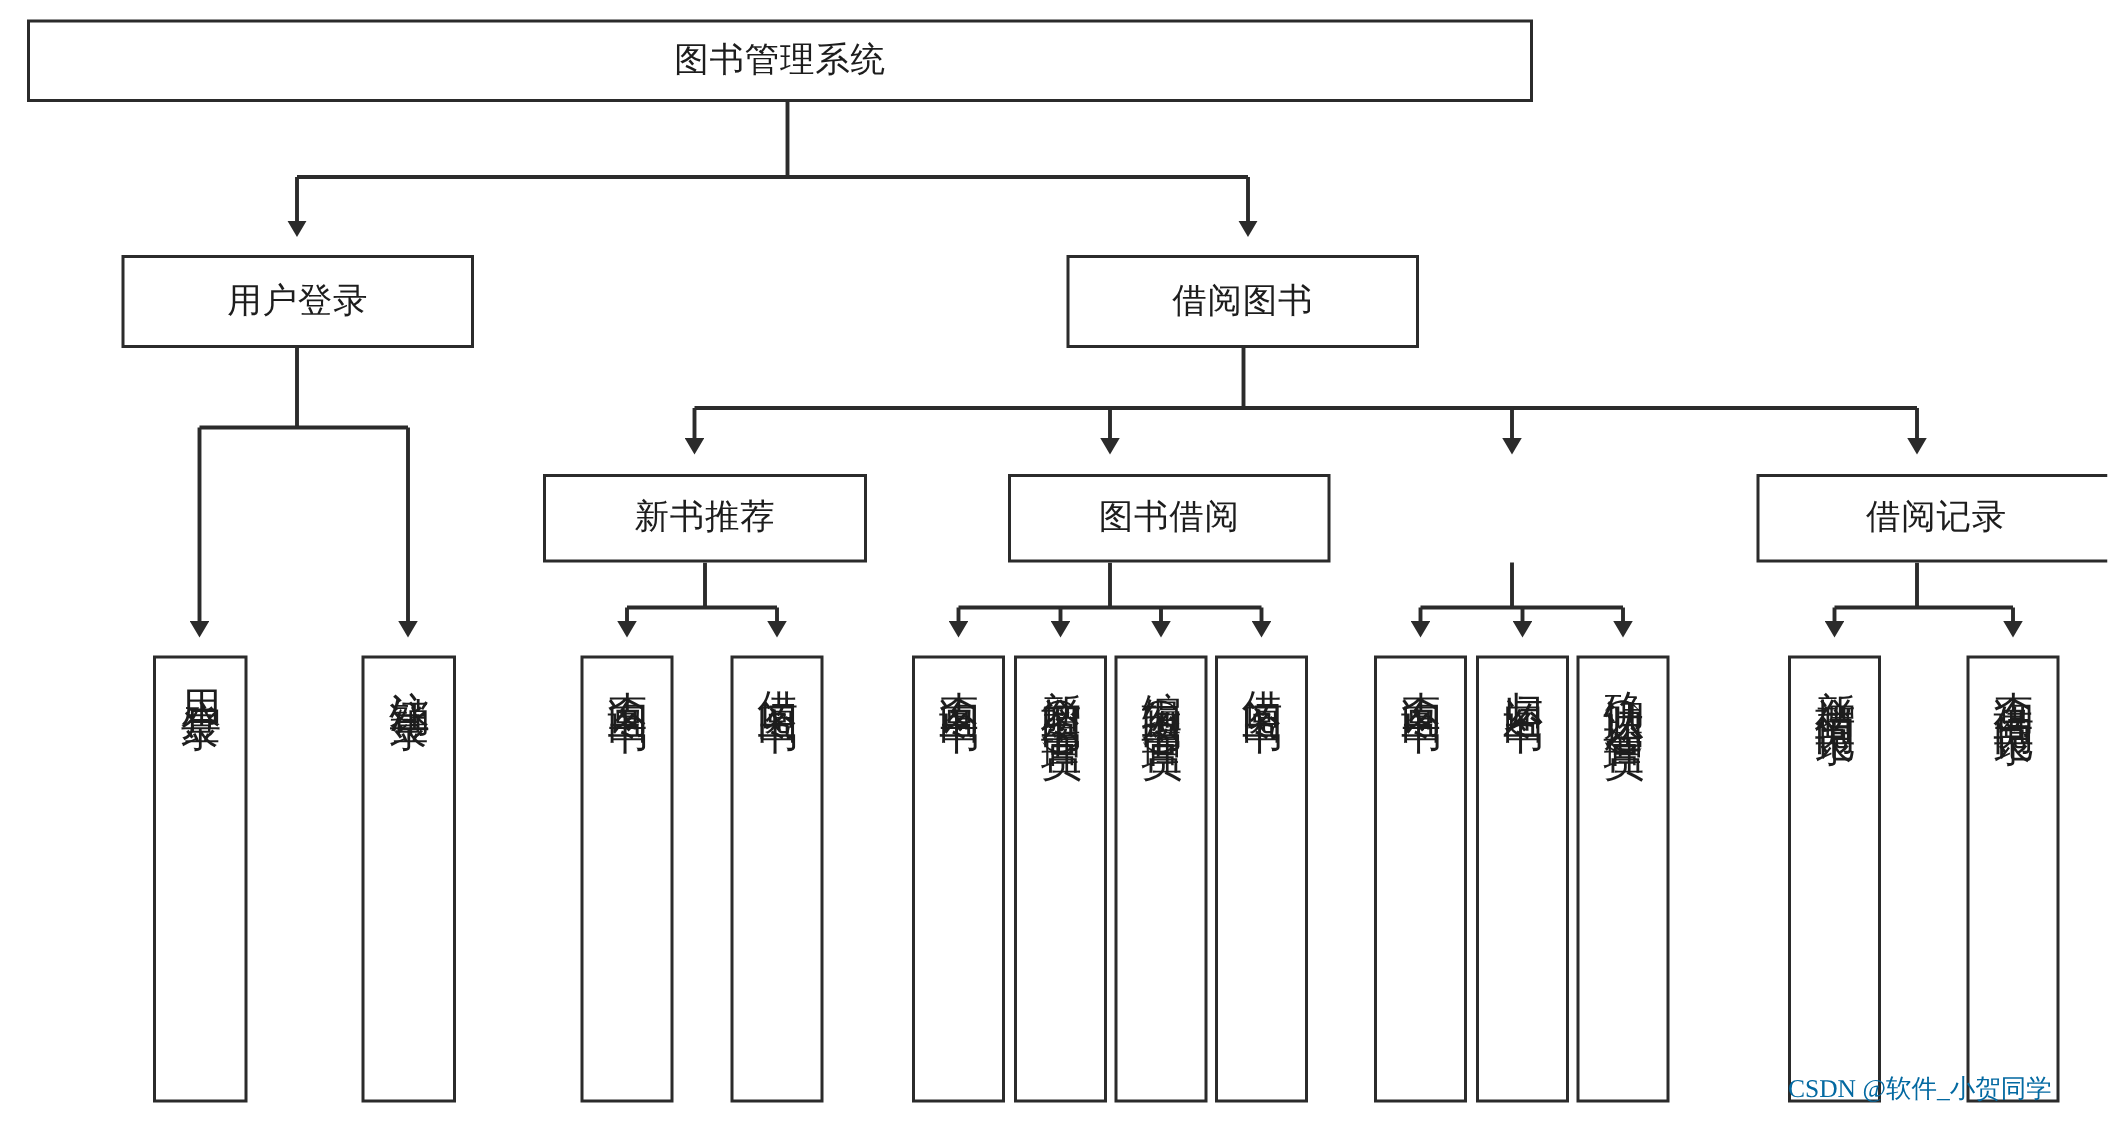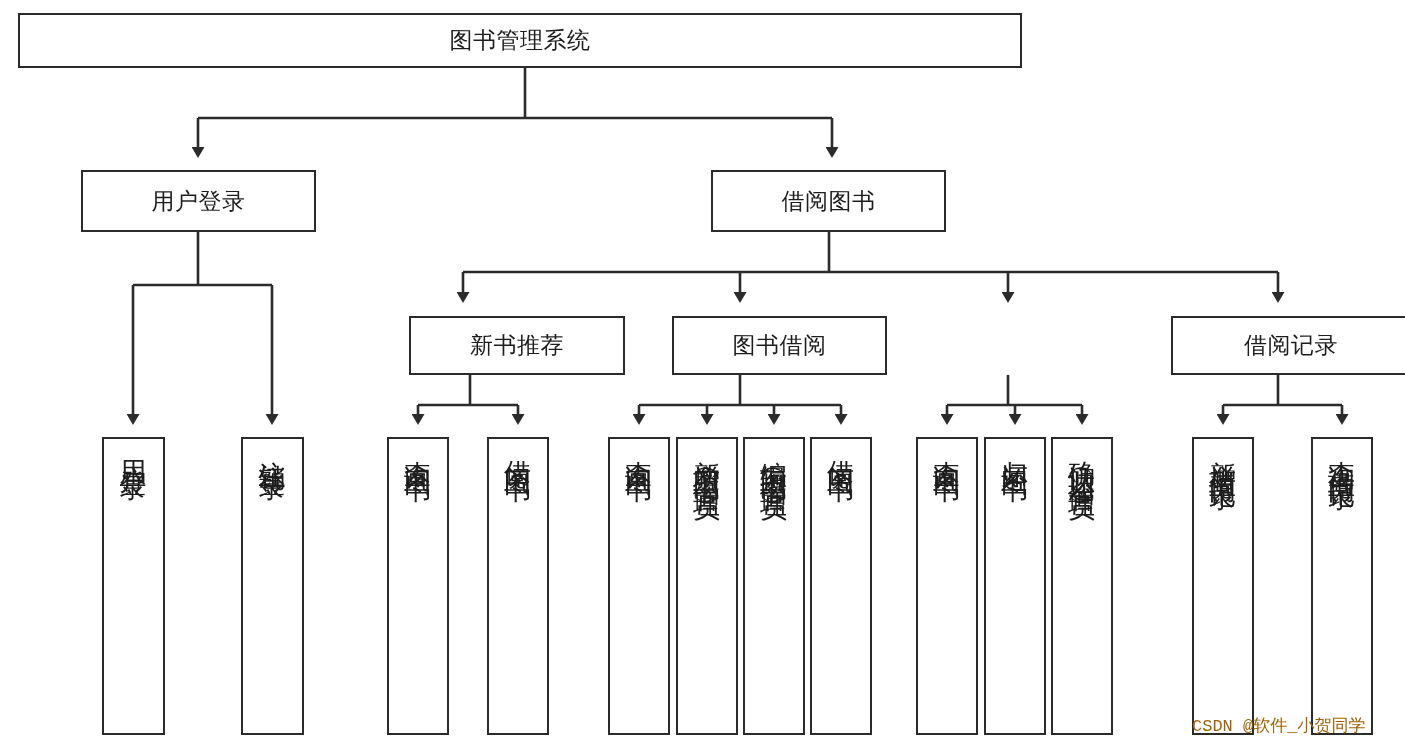--- a/index.html
+++ b/index.html
@@ -57,24 +57,24 @@
     font-size: 27px;
     letter-spacing: 5px;
     line-height: 1;
     margin: 0 auto;
   }
   .watermark {
     position: absolute;
     left: 1192px;
     top: 714px;
     font-size: 17px;
-    color: #a16207;
+    color: #0369a1;
     white-space: nowrap;
     z-index: 3;
-    font-family: Liberation Mono, monospace;
+    font-family: Liberation Serif, serif;
   }
 </style>
 </head>
 <body>
 
 <div id="diagram-root">
 
   <svg id="edges" viewBox="0 0 1405 747" xmlns="http://www.w3.org/2000/svg">
     <defs>
       <marker id="arrow" markerWidth="11" markerHeight="13" refX="1" refY="6.5" orient="auto" markerUnits="userSpaceOnUse">
@@ -130,21 +130,21 @@
     <span class="label">图书管理系统</span>
   </div>
 
   <div class="node horiz" style="left:81px; top:170px; width:235px; height:62px;">
     <span class="label">用户登录</span>
   </div>
   <div class="node horiz" style="left:711px; top:170px; width:235px; height:62px;">
     <span class="label">借阅图书</span>
   </div>
 
-  <div class="node horiz" style="left:362px; top:316px; width:216px; height:59px;margin-left:47px;">
+  <div class="node horiz" style="left:362px; top:316px; width:216px; height:59px;">
     <span class="label">新书推荐</span>
   </div>
   <div class="node horiz" style="left:633px; top:316px; width:215px; height:59px;margin-left:39px;">
     <span class="label">图书借阅</span>
   </div>
   <div class="node horiz" style="left:1171px; top:316px; width:240px; height:59px;">
     <span class="label">借阅记录</span>
   </div>
 
   <div class="node vert" style="left:102px; top:437px; width:63px; height:298px;">

